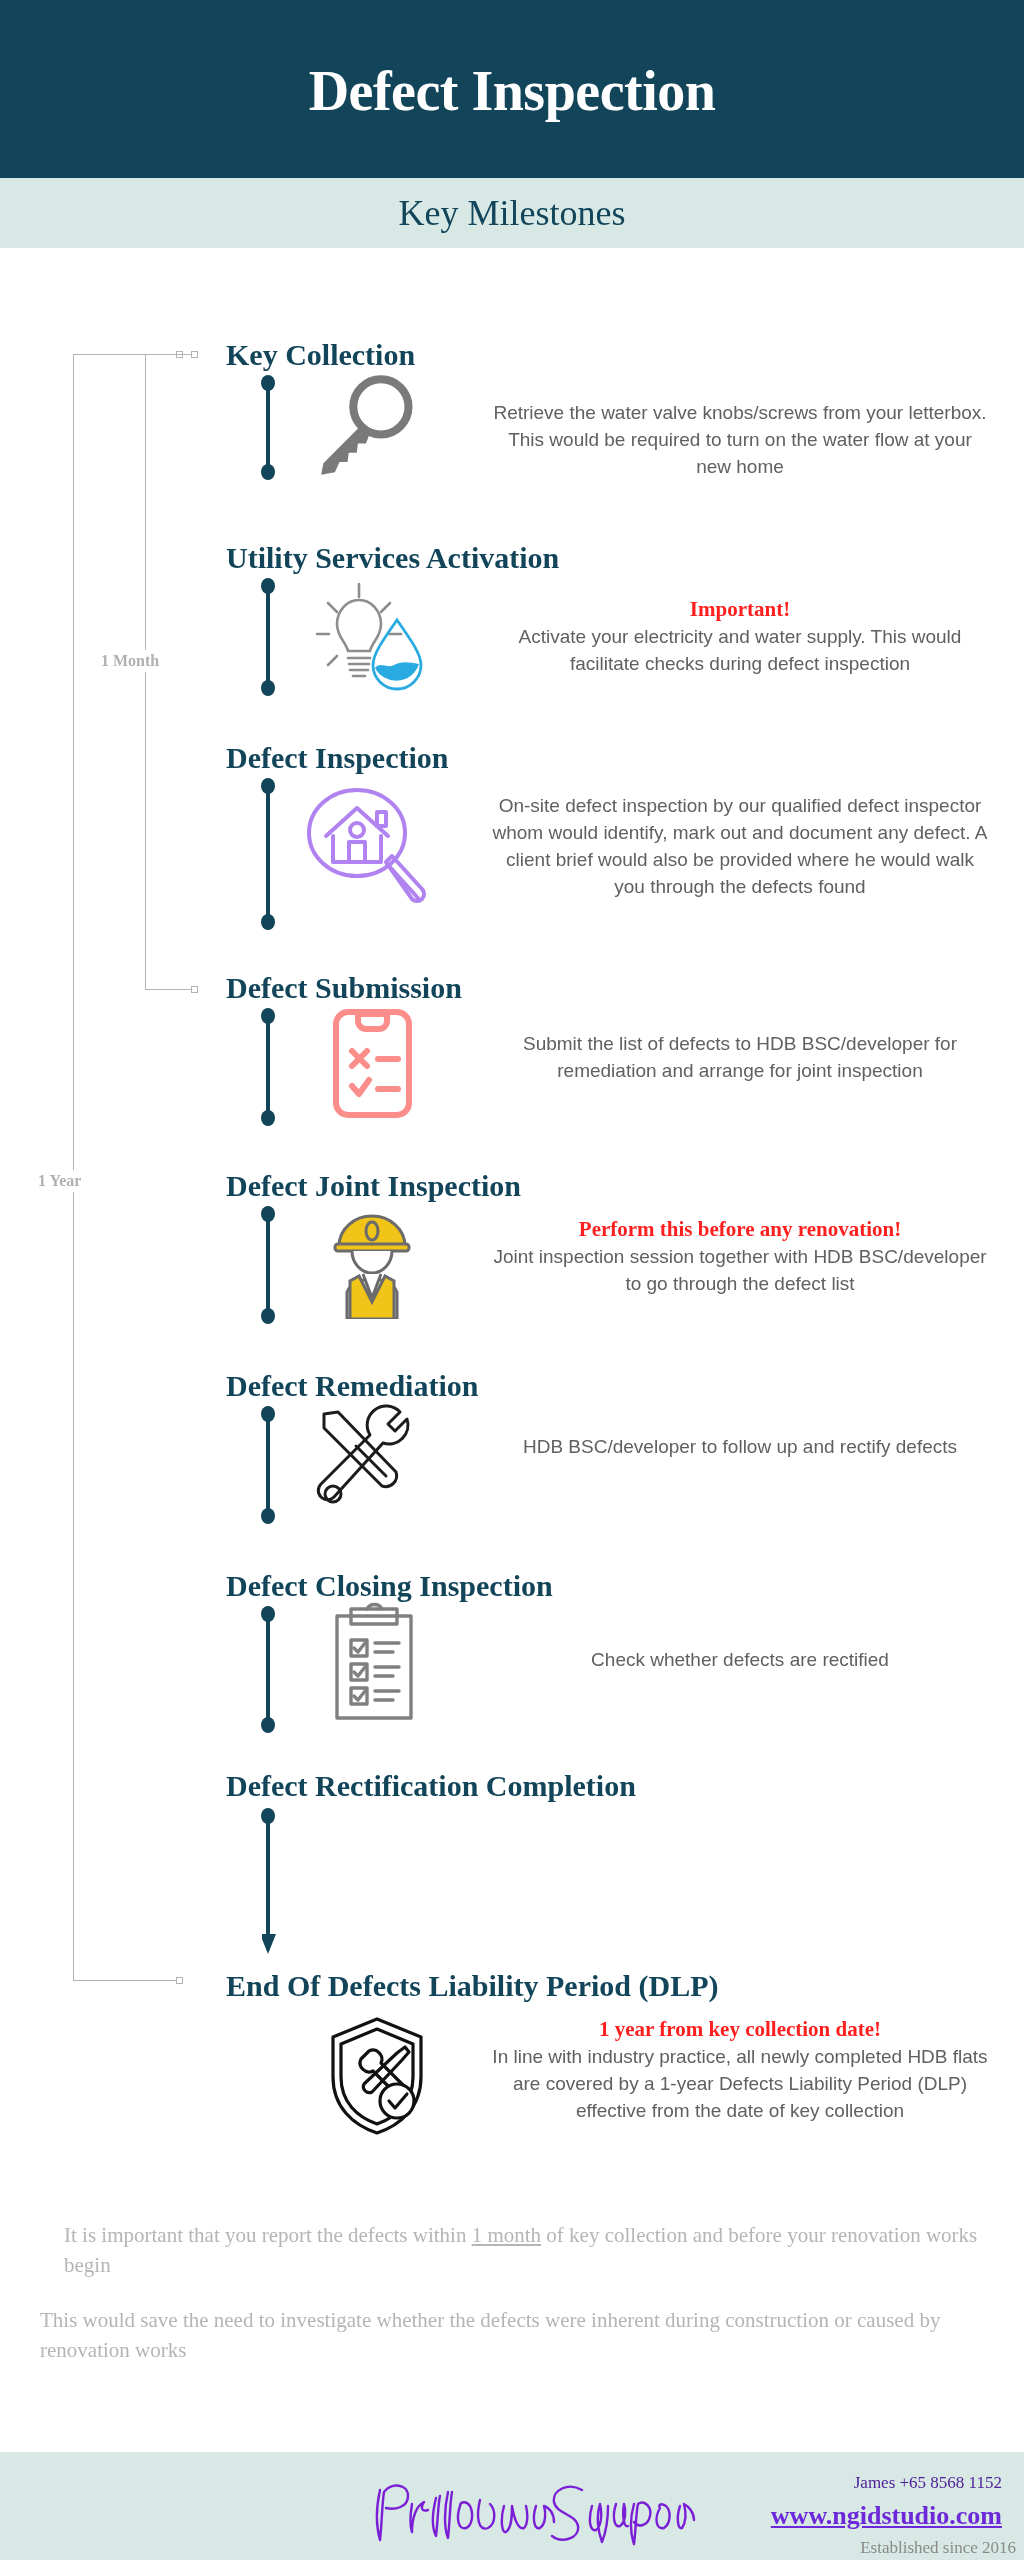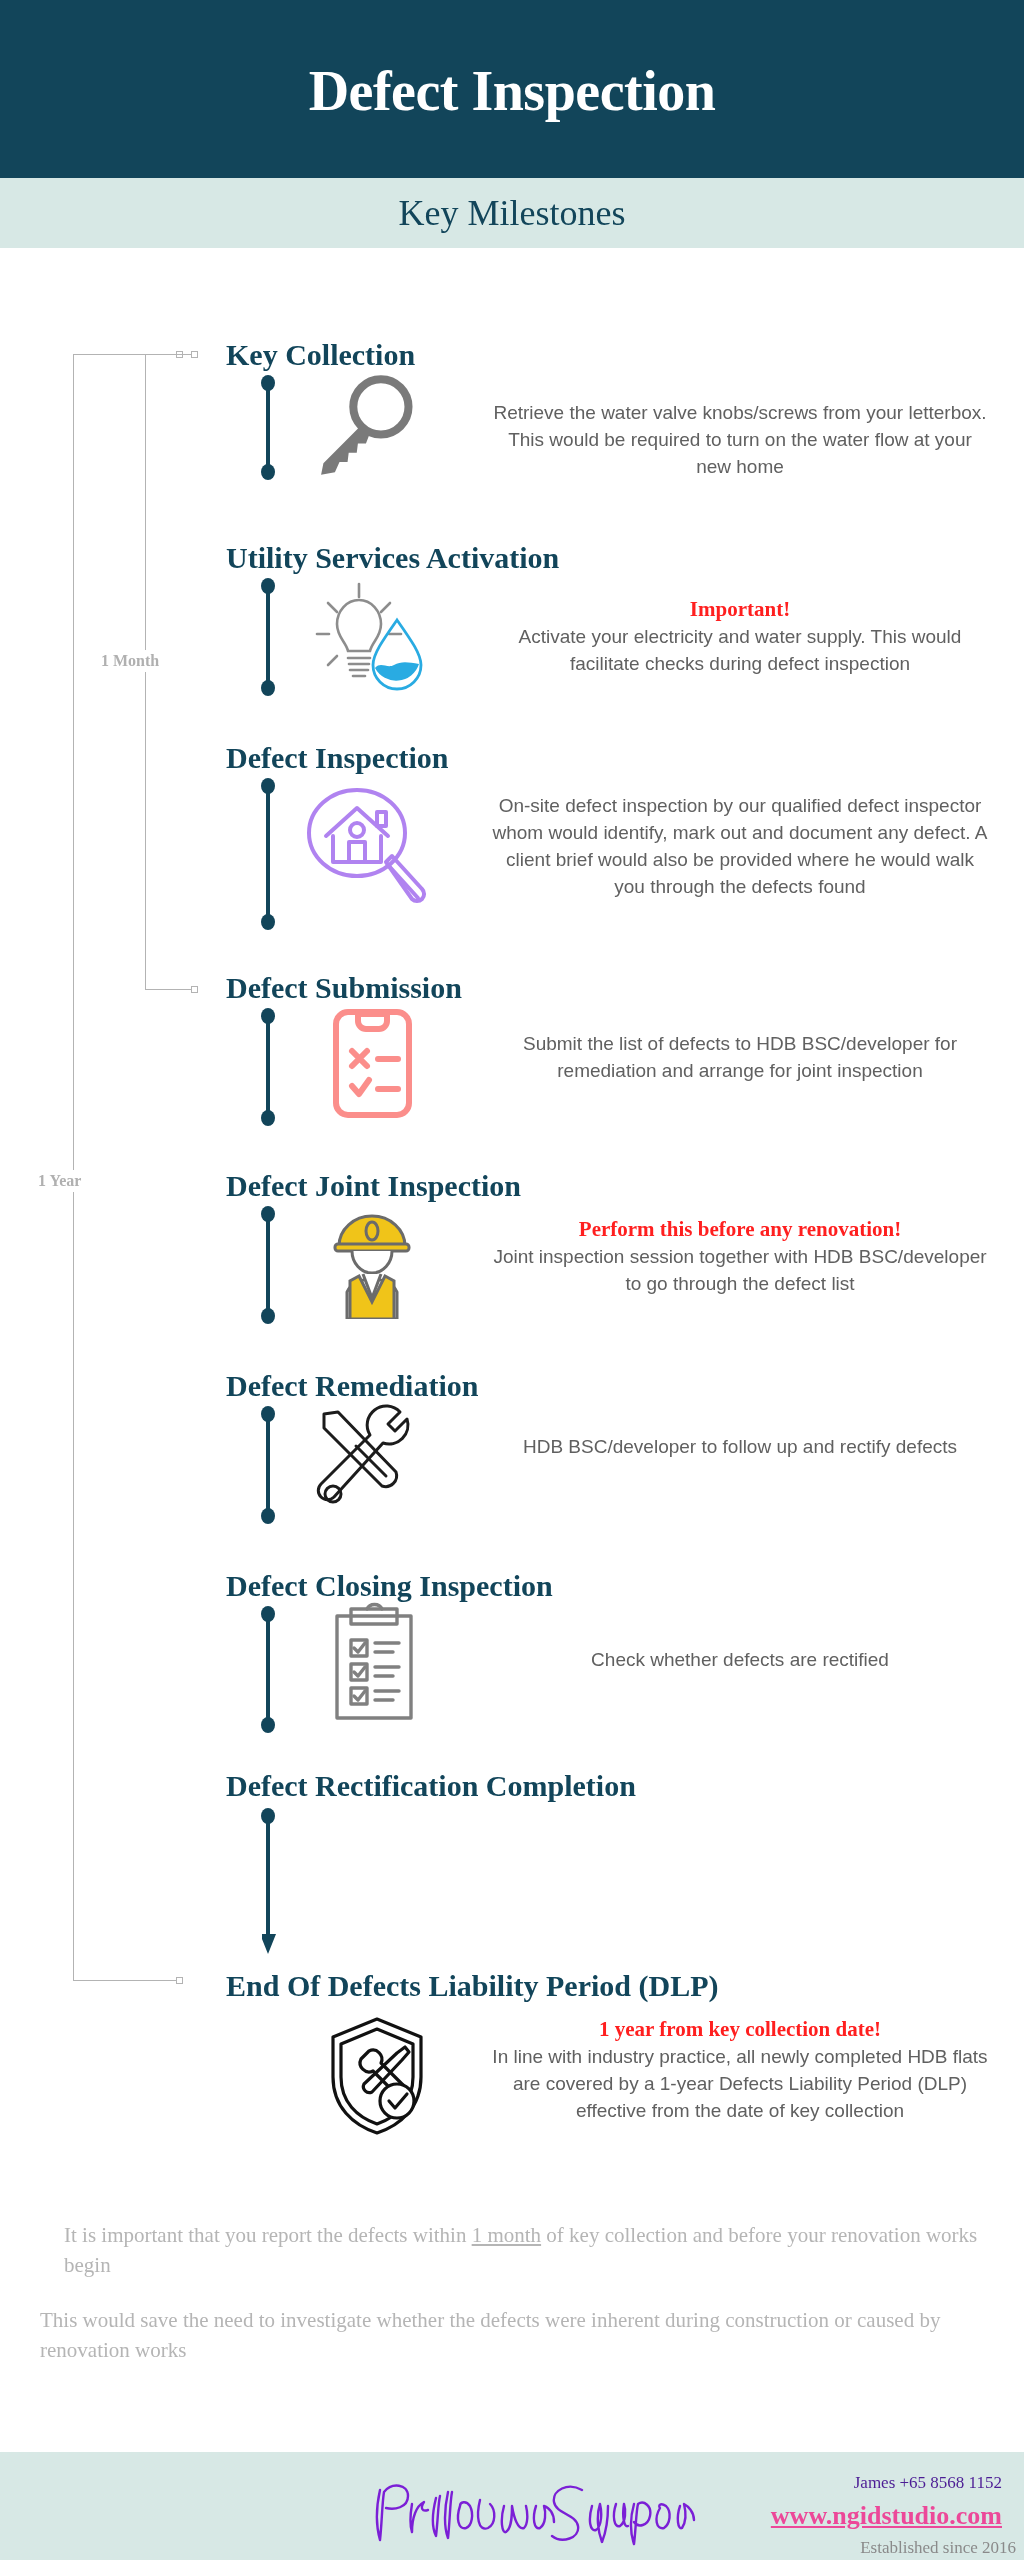--- a/index.html
+++ b/index.html
@@ -109,21 +109,21 @@
   }
   .footer-script svg{ width:100%; height:100%; display:block; }
   .footer-phone{
     position:absolute; right:22px; top:2472px;
     color:#4c1d95; text-align:right;
     font-family:"Liberation Serif", serif;
     font-size:17px; line-height:22px; white-space:nowrap;
   }
   .footer-web{
     position:absolute; right:22px; top:2500px;
-    color:#ec4899; text-align:left;
+    color:#6d28d9; text-align:left;
     font-family:"Liberation Serif", serif;
     font-weight:700; font-size:26px; line-height:32px;
     text-decoration:underline; white-space:nowrap;
   }
   .footer-est{
     position:absolute; right:8px; top:2537px;
     color:#8a8a8a; text-align:right;
     font-family:Liberation Serif, serif;
     font-size:17px; line-height:22px; white-space:nowrap;
   }

